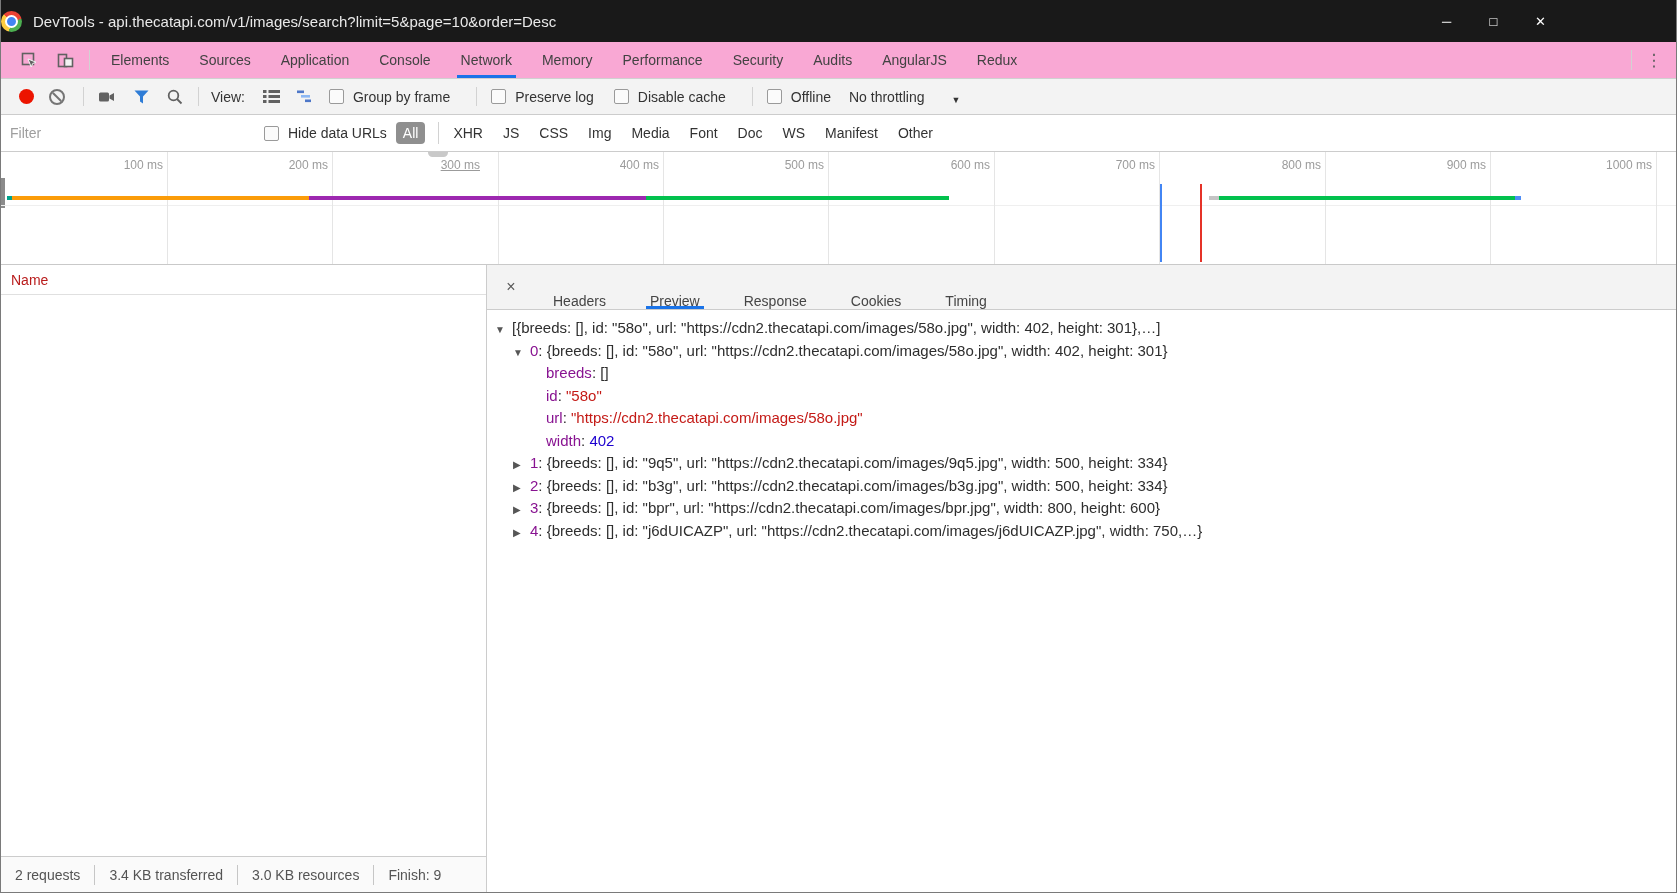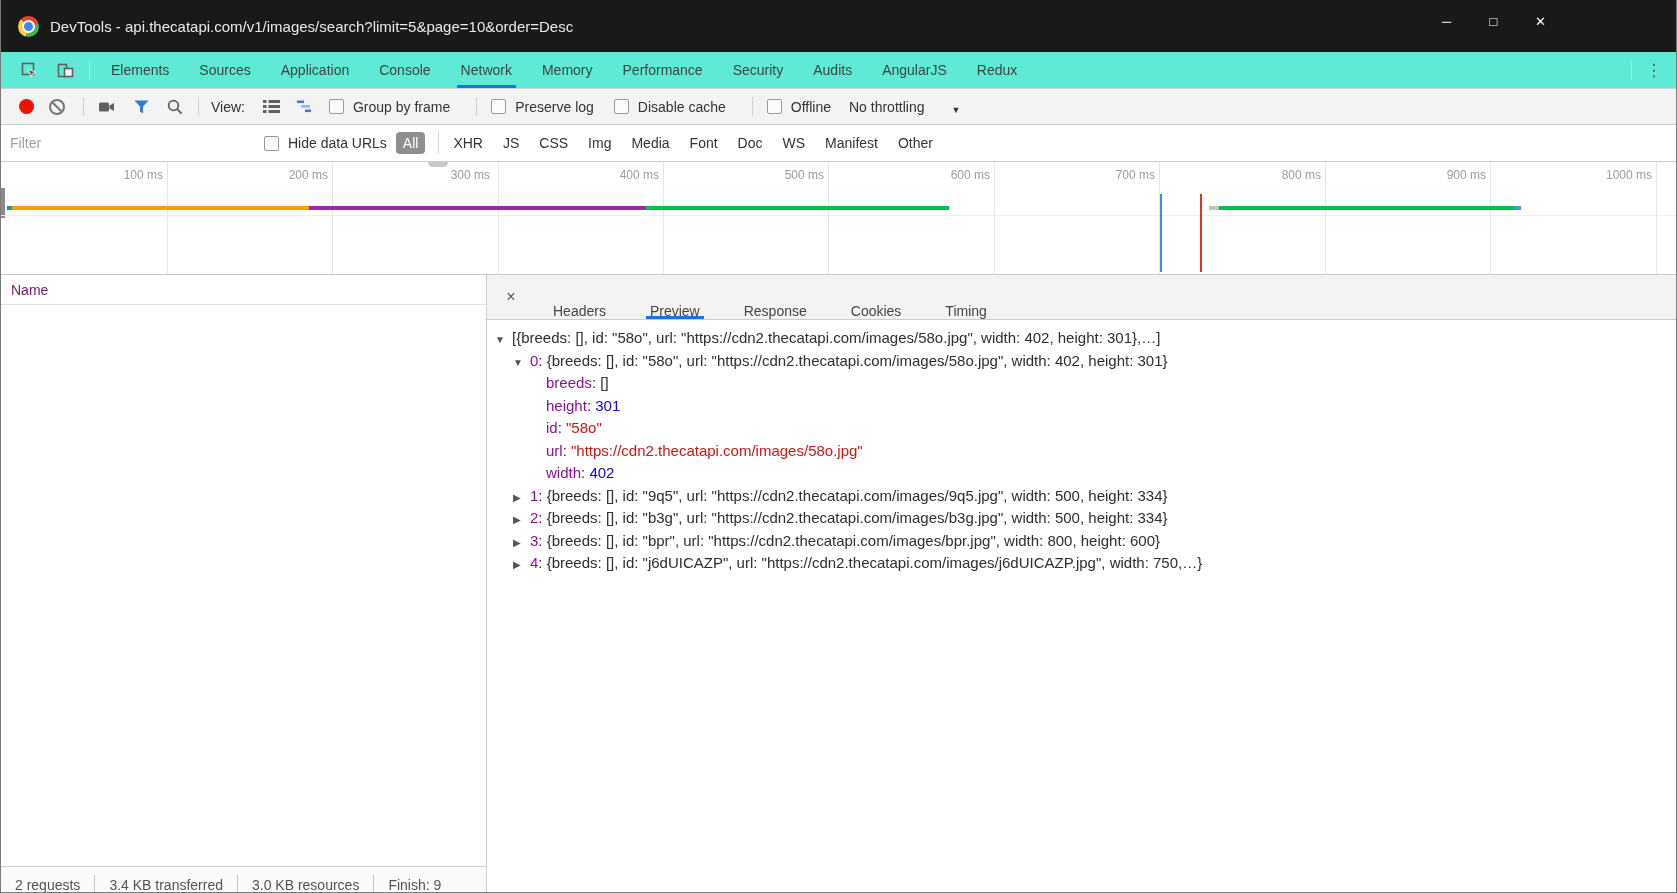--- a/index.html
+++ b/index.html
@@ -1,26 +1,26 @@
 <!DOCTYPE html>
 <html><head>
 <meta charset="utf-8">
 <style>
   *{margin:0;padding:0;box-sizing:border-box;font-family:"Liberation Sans",sans-serif}
   html,body{background:#fff}
   .window{width:1677px;height:893px;position:relative;background:#fff;border:1px solid #7a7a7a;border-top:none;overflow:hidden}
   
-  .titlebar{height:52px;background:#191919;display:flex;align-items:center;padding-left:17px;position:relative}
+  .titlebar{height:42px;background:#191919;display:flex;align-items:center;padding-left:0;position:relative}
   .chrome-icon{width:21px;height:21px;border-radius:50%;background:conic-gradient(from -45deg,#ea4335 0 120deg,#4caf50 0 240deg,#ffcd40 0 360deg);position:relative;margin-right:11px;flex:none}
   .chrome-icon::after{content:"";position:absolute;inset:4px;background:#4285f4;border:2px solid #fff;border-radius:50%}
   .title{font-size:15px;color:#e9e9e9;white-space:nowrap}
   .win-controls{position:absolute;right:112px;top:0;height:42px;display:flex}
   .win-btn{width:47px;height:100%;display:flex;align-items:center;justify-content:center;color:#fff;font-size:13px;cursor:default}
   
-  .tabbar{height:37px;background:#5eead4;border-bottom:1px solid #d0d0d0;display:flex;align-items:stretch;padding-left:10px}
+  .tabbar{height:37px;background:#f9a8d4;border-bottom:1px solid #d0d0d0;display:flex;align-items:stretch;padding-left:10px}
   .icon-btn{width:36px;display:flex;align-items:center;justify-content:center}
   .vsep{width:1px;background:#d2d2d2;margin:8px 6px;align-self:stretch}
   .vsep2{width:1px;background:#d2d2d2;height:22px;margin:0 4px}
   .tab{display:flex;align-items:center;padding:0 15px;font-size:14px;color:#424242;position:relative;white-space:nowrap}
   .tab.active::after{content:"";position:absolute;left:11px;right:11px;bottom:0;height:3px;background:#1a73e8}
   .tabbar-right{margin-left:auto;display:flex;align-items:stretch;padding-right:6px}
   .kebab{width:32px;display:flex;align-items:center;justify-content:center;font-size:17px;color:#5f5f5f}
   
   .nettoolbar{height:36px;background:#f3f3f3;border-bottom:1px solid #ccc;display:flex;align-items:center;padding-left:12px;font-size:14px;color:#333}
   .record-dot{width:15px;height:15px;border-radius:50%;background:#ec1400;margin:0 15px 0 6px;flex:none}
@@ -44,21 +44,21 @@
   .gridline{position:absolute;top:0;bottom:0;width:1px;background:#e5e5e5}
   .tick-label{position:absolute;top:6px;width:64px;text-align:right;font-size:12px;color:#9b9b9b;white-space:nowrap}
   .ov-seg{position:absolute;height:4px}
   .ov-event{position:absolute;top:32px;bottom:2px;width:2px}
   .ov-grip{position:absolute;left:427px;top:-4px;width:20px;height:9px;background:#c9c9c9;border-radius:5px}
   .ov-handle{position:absolute;left:0;top:26px;width:4px;height:30px;background:#8b8b8b}
   .ov-mid{position:absolute;left:0;right:0;top:53px;height:1px;background:#efefef}
   
   .main{display:flex;height:628px}
   .left{width:486px;border-right:1px solid #ccc;display:flex;flex-direction:column;background:#fff;flex:none}
-  .list-header{height:30px;border-bottom:1px solid #e0e0e0;display:flex;align-items:center;padding-left:10px;font-size:14px;color:#701a75}
+  .list-header{height:30px;border-bottom:1px solid #e0e0e0;display:flex;align-items:center;padding-left:10px;font-size:14px;color:#b91c1c}
   .req-row{height:27px;display:flex;align-items:center;padding-left:9px;font-size:14px;color:#383838;gap:10px}
   .req-row.selected{background:#d4d4d4}
   .doc-icon{width:13px;height:16px;border:1px solid #a9a9a9;background:#fbfbfb;position:relative;border-radius:1px;flex:none}
   .doc-icon.lines::after{content:"";position:absolute;left:2px;right:2px;top:3px;height:10px;background:repeating-linear-gradient(to bottom,#bdbdbd 0 1px,transparent 1px 3px)}
   .list-rest{flex:1}
   .status{height:37px;border-top:1px solid #ccc;background:#fafafa;display:flex;align-items:center;font-size:14px;color:#545454;overflow:hidden;white-space:nowrap}
   .status-item{padding:0 14px}
   .sdiv{width:1px;height:20px;background:#c6c6c6;flex:none}
   
   .right{flex:1;display:flex;flex-direction:column;background:#fff;overflow:hidden}
@@ -208,21 +208,21 @@
 
   <div class="overview" id="overview">
     <div class="ov-grip"></div>
     <div class="ov-handle"></div>
     <div class="ov-mid"></div>
   <div class="gridline" style="left: 166px;"></div>
       <div class="tick-label" style="left: 98px;">100 ms</div>
       <div class="gridline" style="left: 331px;"></div>
       <div class="tick-label" style="left: 263px;">200 ms</div>
       <div class="gridline" style="left: 497px;"></div>
-      <div class="tick-label" style="left: 425px;">300 ms</div>
+      <div class="tick-label" style="left: 415px; text-decoration: underline;">300 ms</div>
       <div class="gridline" style="left: 662px;"></div>
       <div class="tick-label" style="left: 594px;">400 ms</div>
       <div class="gridline" style="left: 827px;"></div>
       <div class="tick-label" style="left: 759px;">500 ms</div>
       <div class="gridline" style="left: 993px;"></div>
       <div class="tick-label" style="left: 925px;">600 ms</div>
       <div class="gridline" style="left: 1158px;"></div>
       <div class="tick-label" style="left: 1090px;">700 ms</div>
       <div class="gridline" style="left: 1324px;"></div>
       <div class="tick-label" style="left: 1256px;">800 ms</div>
@@ -264,21 +264,20 @@
             <div class="dtab active">Preview</div>
             <div class="dtab">Response</div>
             <div class="dtab">Cookies</div>
             <div class="dtab">Timing</div>
           </div>
       </div>
       <div class="preview" id="preview-pane">
           <div class="tree-line" style="padding-left: 8px;"><span class="arrow">▼</span><span class="tk-p">[{breeds: [], id: "58o", url: "https://cdn2.thecatapi.com/images/58o.jpg", width: 402, height: 301},…]</span></div>
           <div class="tree-line" style="padding-left: 26px;"><span class="arrow">▼</span><span class="tk-i">0</span><span class="tk-p">: {breeds: [], id: "58o", url: "https://cdn2.thecatapi.com/images/58o.jpg", width: 402, height: 301}</span></div>
           <div class="tree-line" style="padding-left: 59px;"><span class="tk-k">breeds</span><span class="tk-p">: []</span></div>
-          <div class="tree-line" style="padding-left: 59px;"><span class="tk-k">height</span><span class="tk-p">: </span><span class="tk-n">301</span></div>
           <div class="tree-line" style="padding-left: 59px;"><span class="tk-k">id</span><span class="tk-p">: </span><span class="tk-s">"58o"</span></div>
           <div class="tree-line" style="padding-left: 59px;"><span class="tk-k">url</span><span class="tk-p">: </span><span class="tk-s">"https://cdn2.thecatapi.com/images/58o.jpg"</span></div>
           <div class="tree-line" style="padding-left: 59px;"><span class="tk-k">width</span><span class="tk-p">: </span><span class="tk-n">402</span></div>
           <div class="tree-line" style="padding-left: 26px;"><span class="arrow">▶</span><span class="tk-i">1</span><span class="tk-p">: {breeds: [], id: "9q5", url: "https://cdn2.thecatapi.com/images/9q5.jpg", width: 500, height: 334}</span></div>
           <div class="tree-line" style="padding-left: 26px;"><span class="arrow">▶</span><span class="tk-i">2</span><span class="tk-p">: {breeds: [], id: "b3g", url: "https://cdn2.thecatapi.com/images/b3g.jpg", width: 500, height: 334}</span></div>
           <div class="tree-line" style="padding-left: 26px;"><span class="arrow">▶</span><span class="tk-i">3</span><span class="tk-p">: {breeds: [], id: "bpr", url: "https://cdn2.thecatapi.com/images/bpr.jpg", width: 800, height: 600}</span></div>
           <div class="tree-line" style="padding-left: 26px;"><span class="arrow">▶</span><span class="tk-i">4</span><span class="tk-p">: {breeds: [], id: "j6dUICAZP", url: "https://cdn2.thecatapi.com/images/j6dUICAZP.jpg", width: 750,…}</span></div>
         </div>
     </div>
   </div>

